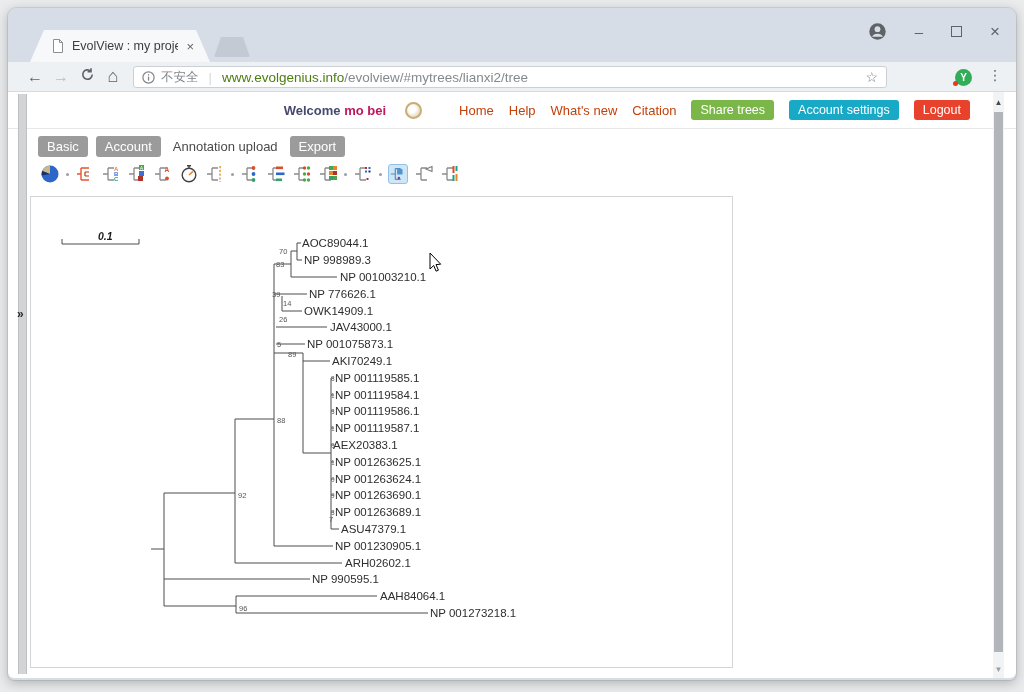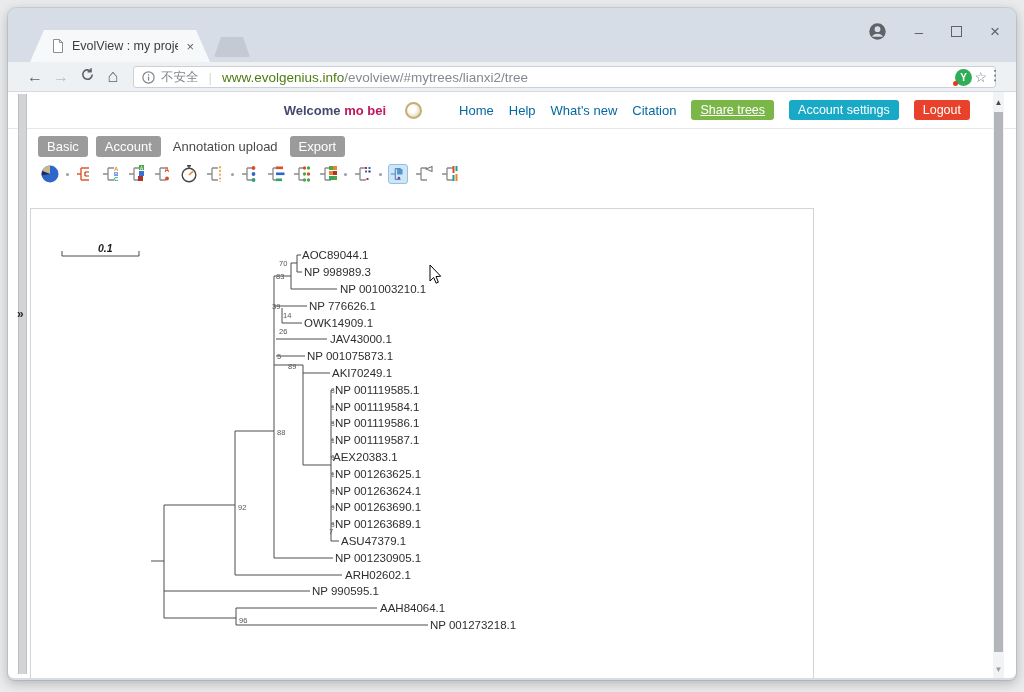--- a/index.html
+++ b/index.html
@@ -23,55 +23,55 @@
          display:flex; align-items:center; padding:0 16px 0 22px; gap:8px; }
   .tab-title { font-size:12.5px; color:#3c4043; white-space:nowrap; overflow:hidden; flex:1; }
   .tab-close { font-size:13px; color:#5f6368; }
   .newtab { position:absolute; left:206px; bottom:5px; width:36px; height:20px; background:#c3cad3;
             clip-path:polygon(7px 0, 29px 0, 36px 20px, 0 20px); border-radius:2px; }
 
   .addressbar { position:relative; height:30px; background:#eef1f4; border-bottom:1px solid #d7dade;
                 display:flex; align-items:center; padding-left:14px; }
   .navbtn { width:26px; text-align:center; font-size:16px; color:#5f6368; }
   .navbtn.disabled { color:#b9bec5; }
-  .urlfield { position:absolute; left:125px; top:4px; width:863px; height:22px; background:#fff;
+  .urlfield { position:absolute; left:125px; top:4px; width:754px; height:22px; background:#fff;
               border:1px solid #ccd0d5; border-radius:3px; display:flex; align-items:center; padding:0 8px; }
   .sec-label { font-size:12.5px; color:#80868b; margin:0 10px 0 6px; }
   .url-sep { color:#d5d8db; margin-right:10px; font-size:13px; }
   .url-host { font-size:13.5px; color:#4d7c0f; }
   .url-path { font-size:13.5px; color:#85898d; }
   .star { margin-left:auto; font-size:14px; color:#767a7e; }
   .ext-icon { position:absolute; left:947px; top:7px; width:17px; height:17px; border-radius:50%;
               background:#2fae57; color:#fff; font-size:10px; font-weight:bold; text-align:center; line-height:17px; }
   .ext-dot { position:absolute; left:-2px; bottom:0; width:5px; height:5px; border-radius:50%; background:#e53a1f; }
   .menu-dots { position:absolute; left:980px; top:5px; font-size:14px; color:#5f6368; letter-spacing:0; }
 
   
   .page { position:absolute; left:0; top:84px; right:0; bottom:2px; background:#fff; border-radius:0 0 6px 6px; overflow:hidden; }
 
   .site-nav { position:absolute; top:0; left:30px; right:46px; height:36px; display:flex; align-items:center; justify-content:flex-end; gap:15px; }
   .nav-rule { position:absolute; top:36px; left:0; right:0; height:1px; background:#e7e8ea; }
   .welcome { font-size:13px; font-weight:bold; color:#46496e; margin-right:4px; }
   .welcome .uname { color:#be185d; }
   .avatar { width:17px; height:17px; border-radius:50%; border:2px solid #c8ae74;
             background:radial-gradient(circle at 40% 40%, #ffffff 30%, #e7ddc6 70%, #bfae85 100%); margin-right:22px; }
-  .site-link { font-size:13px; color:#0369a1; text-decoration:none; }
+  .site-link { font-size:13px; color:#c2410c; text-decoration:none; }
   .hbtn { font-size:12.5px; color:#fff; padding:3px 9px; border-radius:3px; border:none; }
 
   .mode-tabs { position:absolute; top:44px; left:30px; display:flex; gap:8px; align-items:center; }
   .mtab { font-size:13px; color:#fff; background:#9b9b9b; padding:3px 9px; border-radius:3px;text-align:center; }
   .mtab.active { background:transparent; color:#4a4a4a; padding:3px 4px; }
 
   .icon-row { position:absolute; top:70px; left:32px; display:flex; align-items:center; gap:6px; height:24px; }
   .icon-slot { width:20px; height:20px; display:flex; align-items:center; justify-content:center; }
   .icon-slot.hl { background:#cfe6f7; border:1px solid #90c2e8; border-radius:3px; }
   .sepdot { width:3px; height:3px; border-radius:50%; background:#9aa0a6; display:inline-block; }
 
-  .tree-panel { position:absolute; left:22px; top:104px; width:784px; height:472px;
-                background:#fff; border:1px solid #d4d4d4;margin-top:12px; }
+  .tree-panel { position:absolute; left:22px; top:104px; width:703px; height:472px;
+                background:#fff; border:1px solid #d4d4d4; }
   .tree-svg text { font-family:"Liberation Sans", sans-serif; }
   .leaf { font-size:11.5px; fill:#2e2e2e; }
   .sup { font-size:7.5px; fill:#555; }
   .tipsup { font-size:6.5px; fill:#666; }
   .scale-lab { font-size:10.5px; font-weight:bold; font-style:italic; fill:#1a1a1a; }
 
   .side-strip { position:absolute; left:10px; top:2px; width:9px; height:580px; background:#d3d4d6;
                 border-left:1px solid #bfc0c2; border-right:1px solid #bfc0c2; }
   .strip-chevron { position:absolute; left:-2px; top:213px; font-size:12px; font-weight:bold; color:#2b2b2b; }
 
@@ -139,21 +139,21 @@
       <div class="site-nav">
         <span class="welcome">
           <span>Welcome</span>
           <span class="uname">mo bei</span>
         </span>
         <span class="avatar"></span>
         <a class="site-link">Home</a>
         <a class="site-link">Help</a>
         <a class="site-link">What's new</a>
         <a class="site-link">Citation</a>
-        <button class="hbtn" style="background: rgb(122, 182, 72); text-decoration: underline;">Share trees</button>
+        <button class="hbtn" style="background: rgb(122, 182, 72);">Share trees</button>
         <button class="hbtn" style="background: rgb(23, 169, 198);">Account settings</button>
         <button class="hbtn" style="background: rgb(232, 66, 44);">Logout</button>
       </div>
       <div class="nav-rule"></div>
 
       <div class="mode-tabs">
         <span class="mtab">Basic</span>
         <span class="mtab">Account</span>
         <span class="mtab active">Annotation upload</span>
         <span class="mtab">Export</span>

